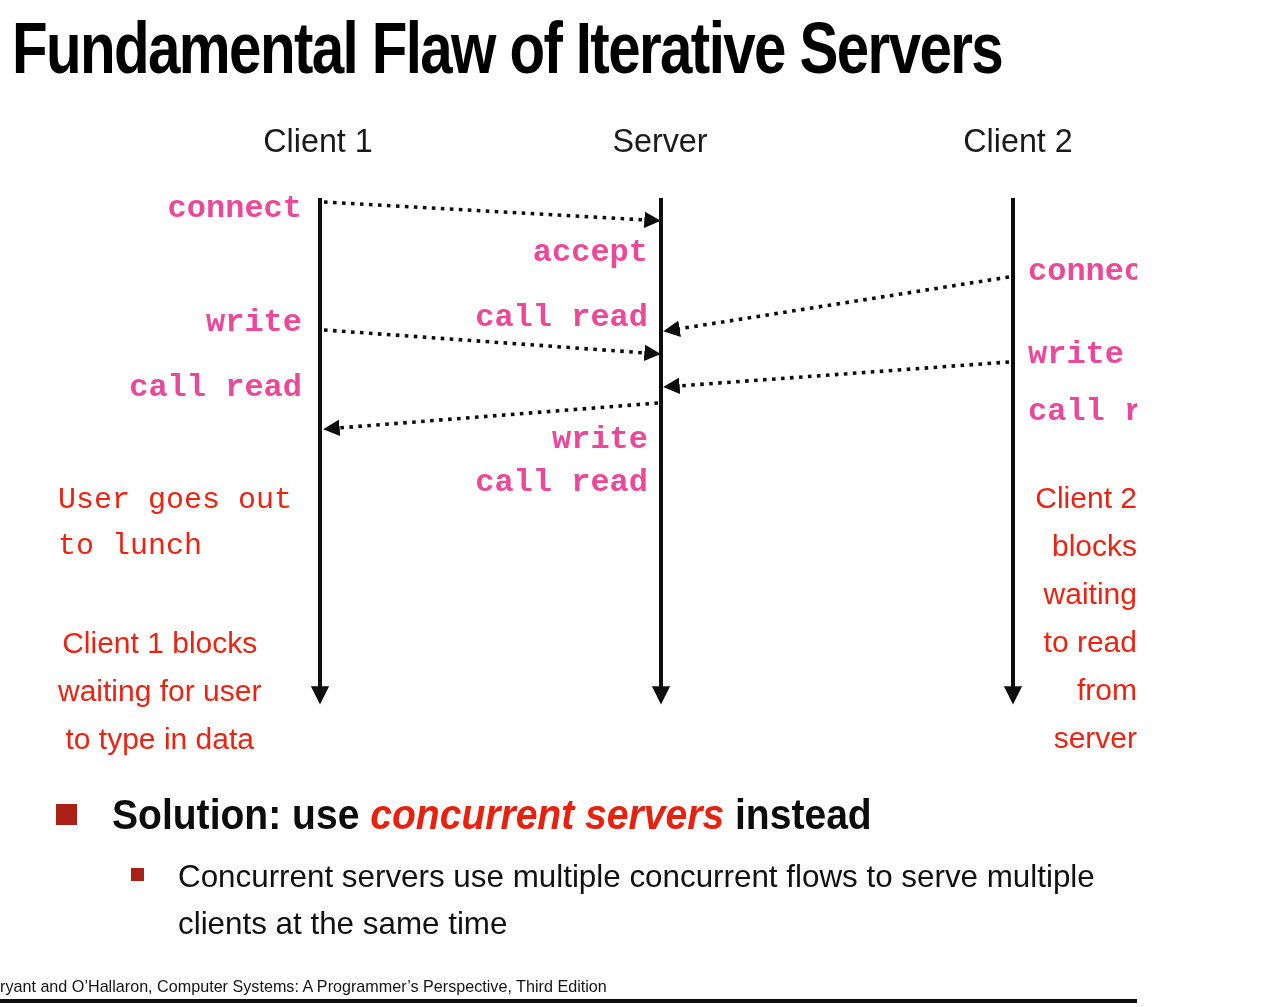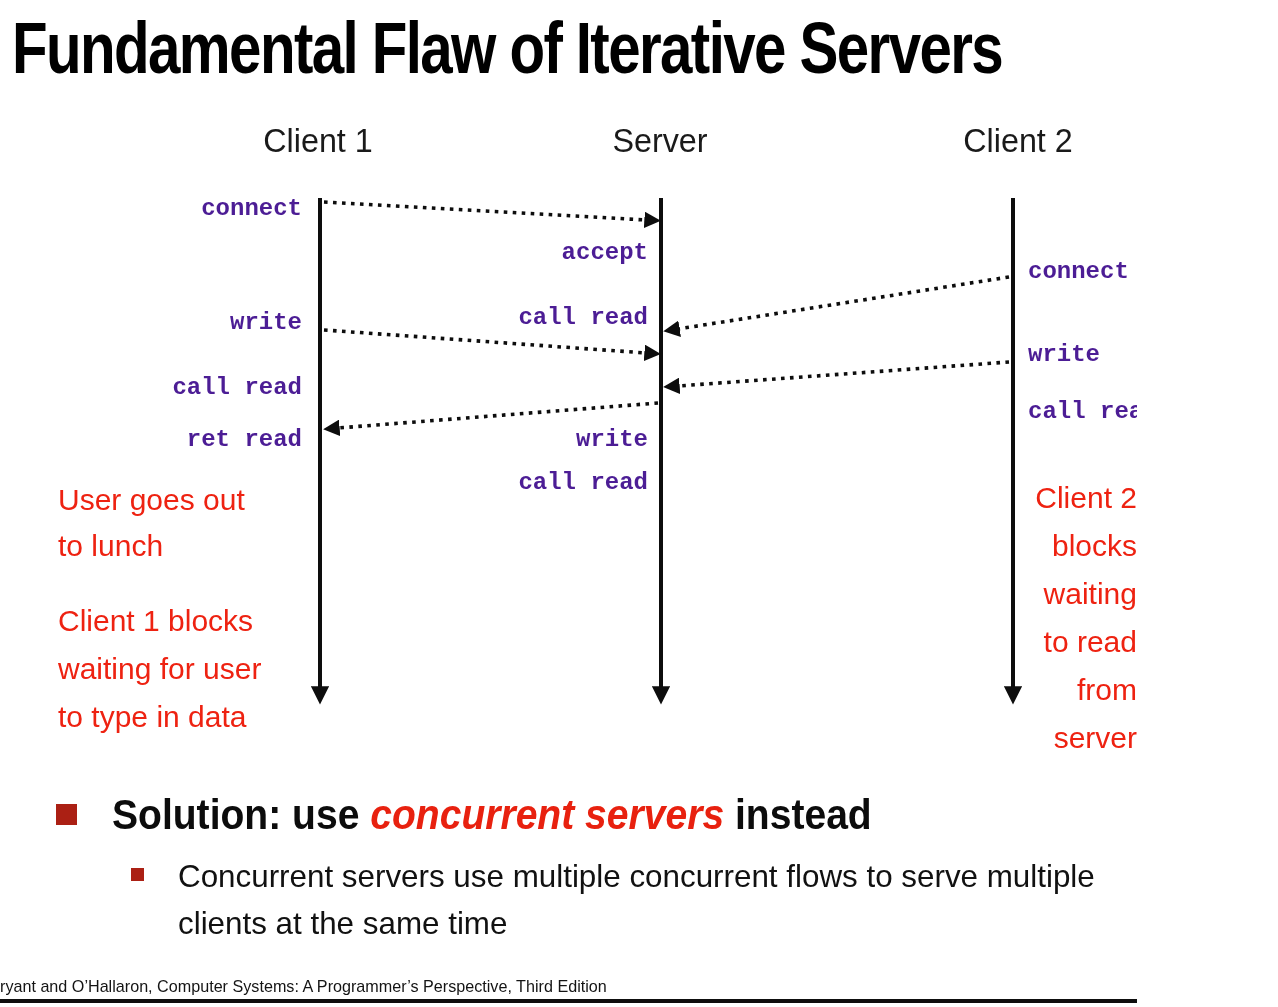--- a/index.html
+++ b/index.html
@@ -26,22 +26,22 @@
   .col-header{
     top:121px;
     font-size:34px;color:#1a1a1a;white-space:nowrap;
     transform:translateX(-50%) scaleX(0.95);
     line-height:38px;
   }
 
   
   .ev{
     font-family:"Liberation Mono", monospace;
-    font-weight:bold;font-size:24px;line-height:42px;
-    color:#4c1d95;white-space:nowrap;
+    font-weight:bold;font-size:32px;line-height:42px;
+    color:#ec4899;white-space:nowrap;
   }
   .c1-ev{left:58px;width:244px;text-align:right;}
   .sv-ev{left:400px;width:248px;text-align:right;}
   .c2-ev{left:1028px;}
 
   
   .note{
     font-size:30px;line-height:48px;
     color:var(--annotation-red,#ee2211);
     white-space:pre-line;
@@ -106,34 +106,33 @@
     <line x1="324" y1="202" x2="646" y2="220" stroke="#0d0d0d" stroke-width="3.6" stroke-dasharray="3.6 5.4" marker-end="url(#ah)"></line>
     <line x1="1009" y1="277" x2="678" y2="329" stroke="#0d0d0d" stroke-width="3.6" stroke-dasharray="3.6 5.4" marker-end="url(#ah)"></line>
     <line x1="324" y1="330" x2="646" y2="353" stroke="#0d0d0d" stroke-width="3.6" stroke-dasharray="3.6 5.4" marker-end="url(#ah)"></line>
     <line x1="1009" y1="362" x2="678" y2="386" stroke="#0d0d0d" stroke-width="3.6" stroke-dasharray="3.6 5.4" marker-end="url(#ah)"></line>
     <line x1="658" y1="403" x2="338" y2="428" stroke="#0d0d0d" stroke-width="3.6" stroke-dasharray="3.6 5.4" marker-end="url(#ah)"></line>
   </svg>
 
   <div class="abs ev c1-ev" style="top:188px;">connect</div>
   <div class="abs ev c1-ev" style="top:302px;">write</div>
   <div class="abs ev c1-ev" style="top:367px;">call read</div>
-  <div class="abs ev c1-ev" style="top:419px;">ret read</div>
 
   <div class="abs ev sv-ev" style="top:232px;">accept</div>
   <div class="abs ev sv-ev" style="top:297px;">call read</div>
   <div class="abs ev sv-ev" style="top:419px;">write</div>
   <div class="abs ev sv-ev" style="top:462px;">call read</div>
 
   <div class="abs ev c2-ev" style="top:251px;">connect</div>
   <div class="abs ev c2-ev" style="top:334px;">write</div>
   <div class="abs ev c2-ev" style="top:391px;">call read</div>
 
-  <div class="abs note" style="left:58px;top:477px;line-height:46px;">User goes out
+  <div class="abs note" style="left:58px;top:477px;line-height:46px;font-family:Liberation Mono, monospace;">User goes out
 to lunch</div>
-  <div class="abs note" style="left:58px;top:597px;">Client 1 blocks
+  <div class="abs note" style="left:58px;top:619px;text-align:center;">Client 1 blocks
 waiting for user
 to type in data</div>
   <div class="abs note" style="left:1026px;top:474px;text-align:right;">Client 2 blocks
 waiting to read
 from server</div>
 
   <div class="abs bullet-sq" style="left:56px;top:804px;width:21px;height:21px;"></div>
   <div class="abs solution-line">
     <span>Solution: use </span><span class="hl">concurrent servers</span><span> instead</span>
   </div>

